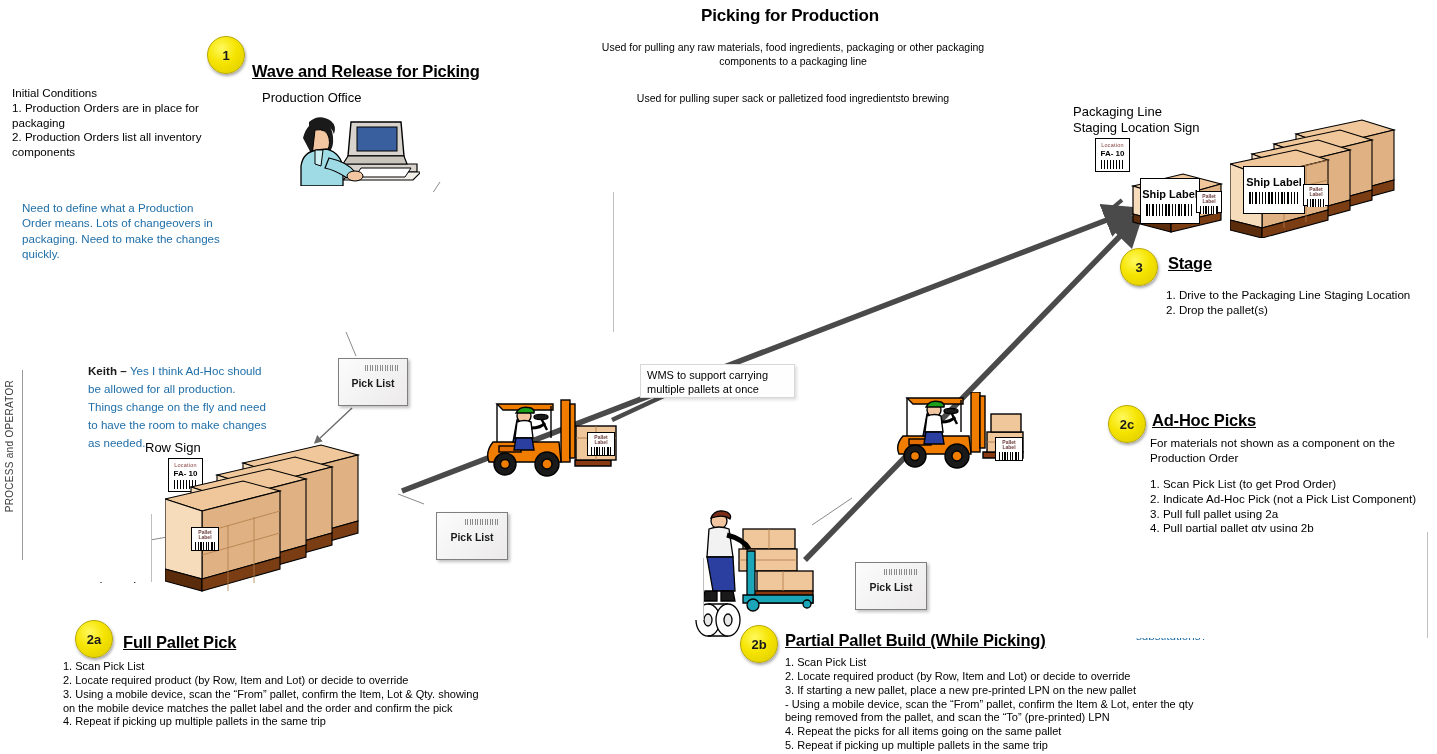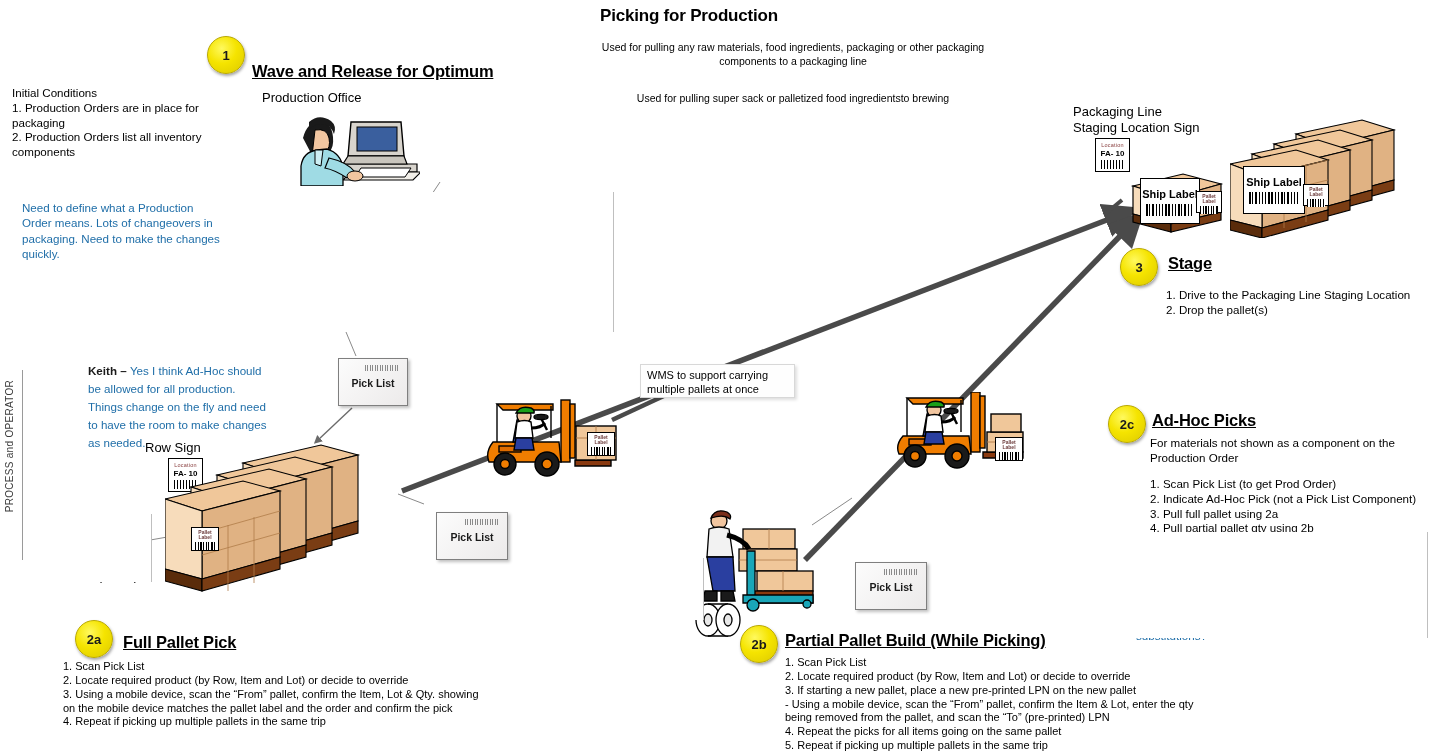--- a/index.html
+++ b/index.html
@@ -18,21 +18,21 @@
     background: #ffffff;
     overflow: hidden;
   }
   .abs { position: absolute; }
 
   
   .title {
     font-size: 17px;
     font-weight: bold;
     color: #000;
-    text-align: left;
+    text-align: center;
     letter-spacing: -0.2px;
   }
   .subtitle {
     font-size: 10.5px;
     color: #000;
     text-align: center;
     line-height: 1.35;
   }
   .body-txt {
     font-size: 11.6px;
@@ -237,21 +237,21 @@
     <div class="blue-note" style="display:inline;">
       <span class="name">Keith – </span><span>Yes I think Ad-Hoc should
 be allowed for all production.
 Things change on the fly and need
 to have the room to make changes
 as needed.</span>
     </div>
   </div>
 
   <div class="abs step-badge" style="left:207px; top:36px;">1</div>
-  <div class="abs heading" style="left:252px; top:62px;">Wave and Release for Optimum</div>
+  <div class="abs heading" style="left:252px; top:62px;">Wave and Release for Picking</div>
   <div class="abs caption" style="left:262px; top:90px;">Production Office</div>
 
   <div class="art" style="left:285px; top:108px; width:135px; height:78px;">
     <svg width="135" height="78" viewBox="0 0 135 78">
 
       <path d="M58,56 L132,56 L132,64 L58,64 z" fill="#d8d4cd" stroke="#000" stroke-width="1.2"></path>
       <path d="M66,64 L136,64 L128,72 L58,72 z" fill="#f2efe9" stroke="#000" stroke-width="1.2"></path>
 
       <path d="M76,60 L126,60 L120,69 L70,69 z" fill="#ffffff" stroke="#000" stroke-width="1"></path>
 

